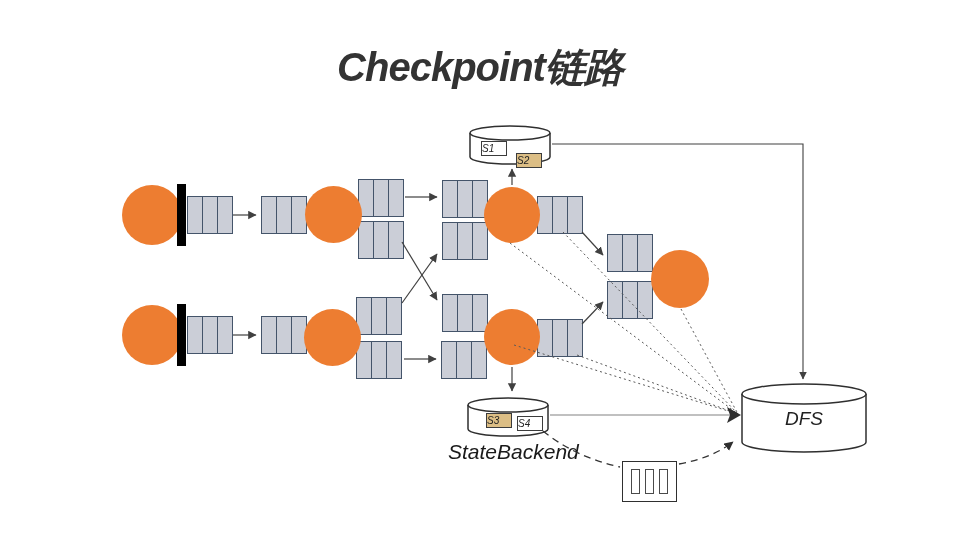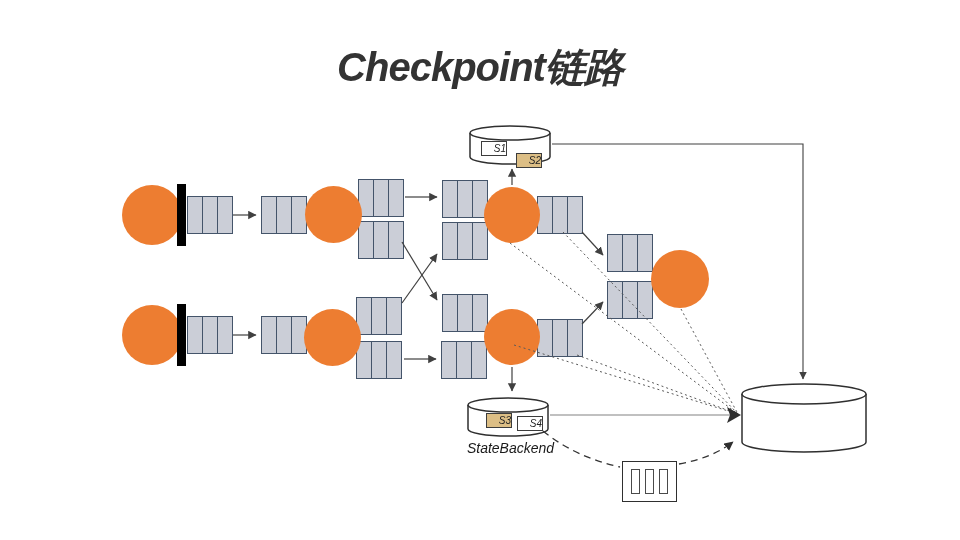--- a/index.html
+++ b/index.html
@@ -11,24 +11,24 @@
   .bar{position:absolute;width:9px;height:62px;background:#000;}
   .buf{position:absolute;width:46px;height:38px;display:flex;
        background:var(--buffer-fill,#CBCED7);border:1.3px solid var(--buffer-border,#44546A);
        box-sizing:border-box;}
   .buf i{flex:1;display:block;}
   .buf i + i{border-left:1.3px solid var(--buffer-border,#44546A);}
   .cyl{position:absolute;}
   .cyl svg{display:block;}
   .chip{position:absolute;width:26px;height:15px;box-sizing:border-box;
         border:1.2px solid #3c3c3c;background:#fff;color:#222;
-        font-size:10px;line-height:13px;text-align:right;}
+        font-size:10px;line-height:13px;text-align:left;}
   .chip.gold{background:var(--state-chip-gold,#DCBE85);}
   .sb-label{position:absolute;left:448px;top:440px;width:125px;text-align:center;
-            font-size:14px;color:#1a1a1a;}
+            font-size:21px;color:#1a1a1a;}
   .dfs-label{position:absolute;top:26px;left:0;width:100%;text-align:center;
              font-size:19px;color:#222;}
   .bbox{position:absolute;left:622px;top:461px;width:55px;height:41px;box-sizing:border-box;
         border:1.6px solid #2f2f2f;background:#fff;display:flex;align-items:center;
         justify-content:center;gap:5px;}
   .bbox i{width:9px;height:25px;border:1.6px solid #4a4a4a;background:#fff;box-sizing:border-box;}
   .lines{position:absolute;left:0;top:0;pointer-events:none;}
 </style>
 </head>
 <body>
@@ -146,20 +146,21 @@
     <div class="chip gold" style="left:20px;top:17px">S3</div>
     <div class="chip" style="left:51px;top:20px">S4</div>
   </div>
   <div class="sb-label">StateBackend</div>
 
   <div class="cyl" style="left:740px;top:382px;width:128px;height:74px">
     <svg width="128" height="74" viewBox="0 0 128 74">
       <path d="M2,12 L2,60 A62,10 0 0 0 126,60 L126,12" fill="#fff" stroke="#2f2f2f" stroke-width="1.5"></path>
       <ellipse cx="64" cy="12" rx="62" ry="10" fill="#fff" stroke="#2f2f2f" stroke-width="1.5"></ellipse>
     </svg>
+    <div class="dfs-label">DFS</div>
   </div>
 
   <div class="bbox">
     <i></i>
     <i></i>
     <i></i>
   </div>
 
   <svg class="lines" width="960" height="540">
     <defs>

